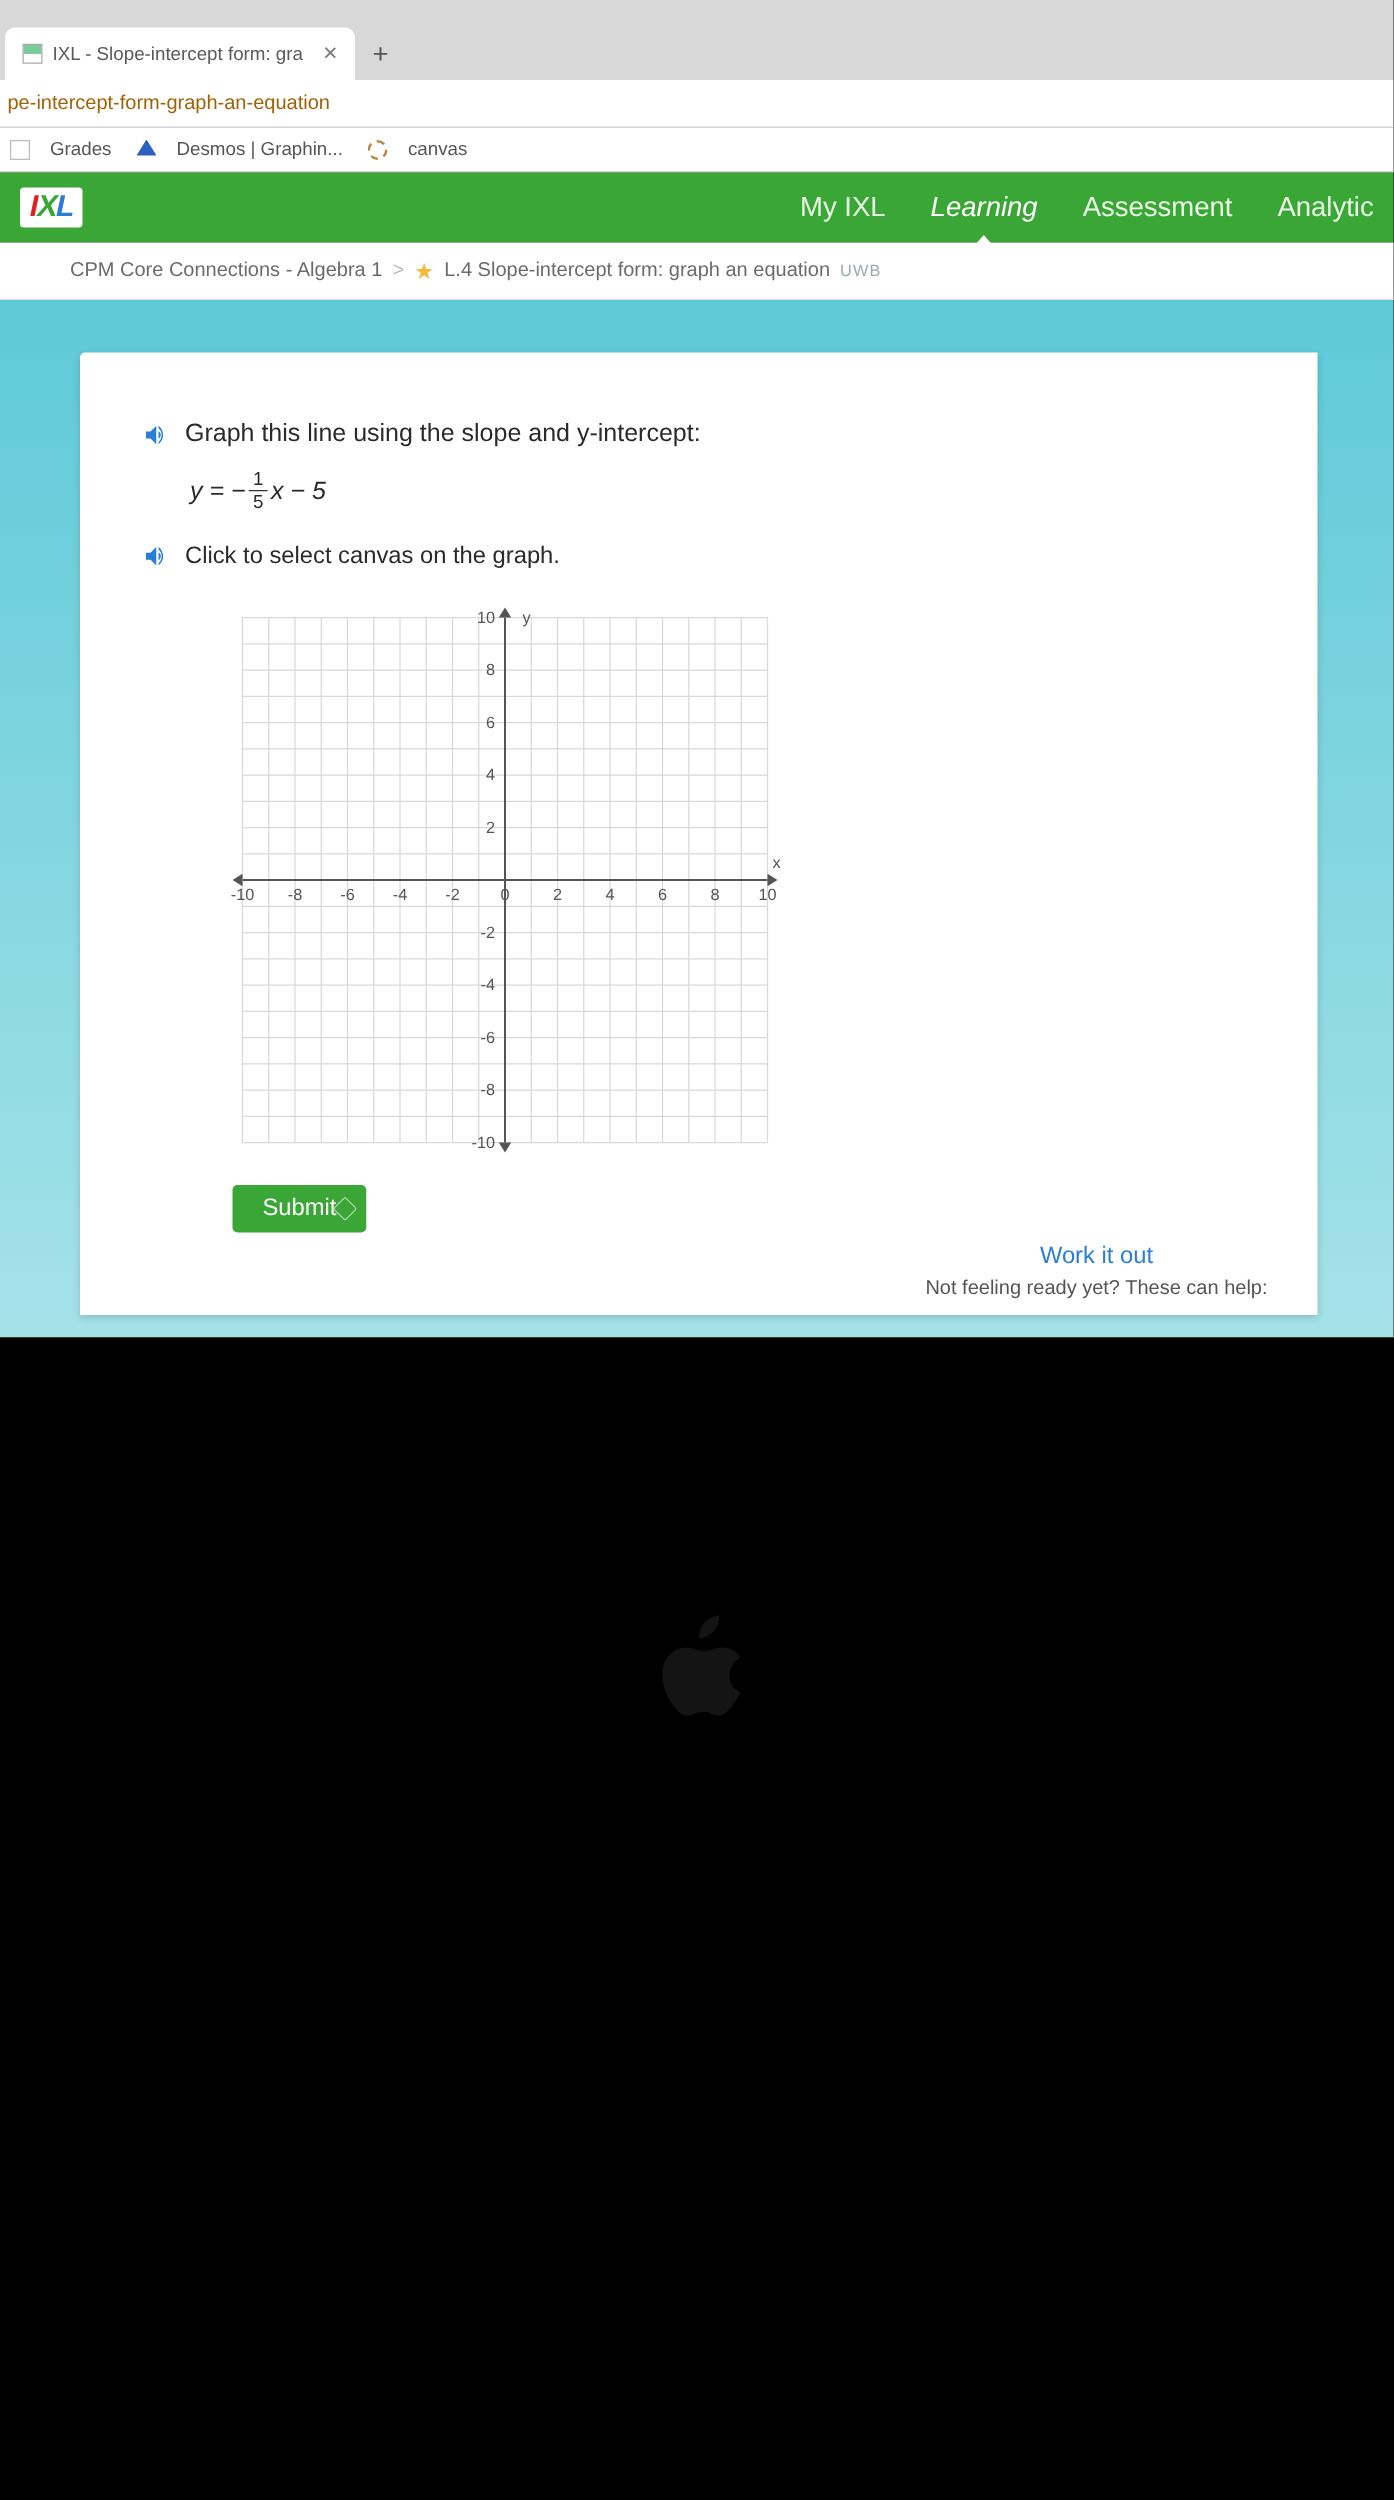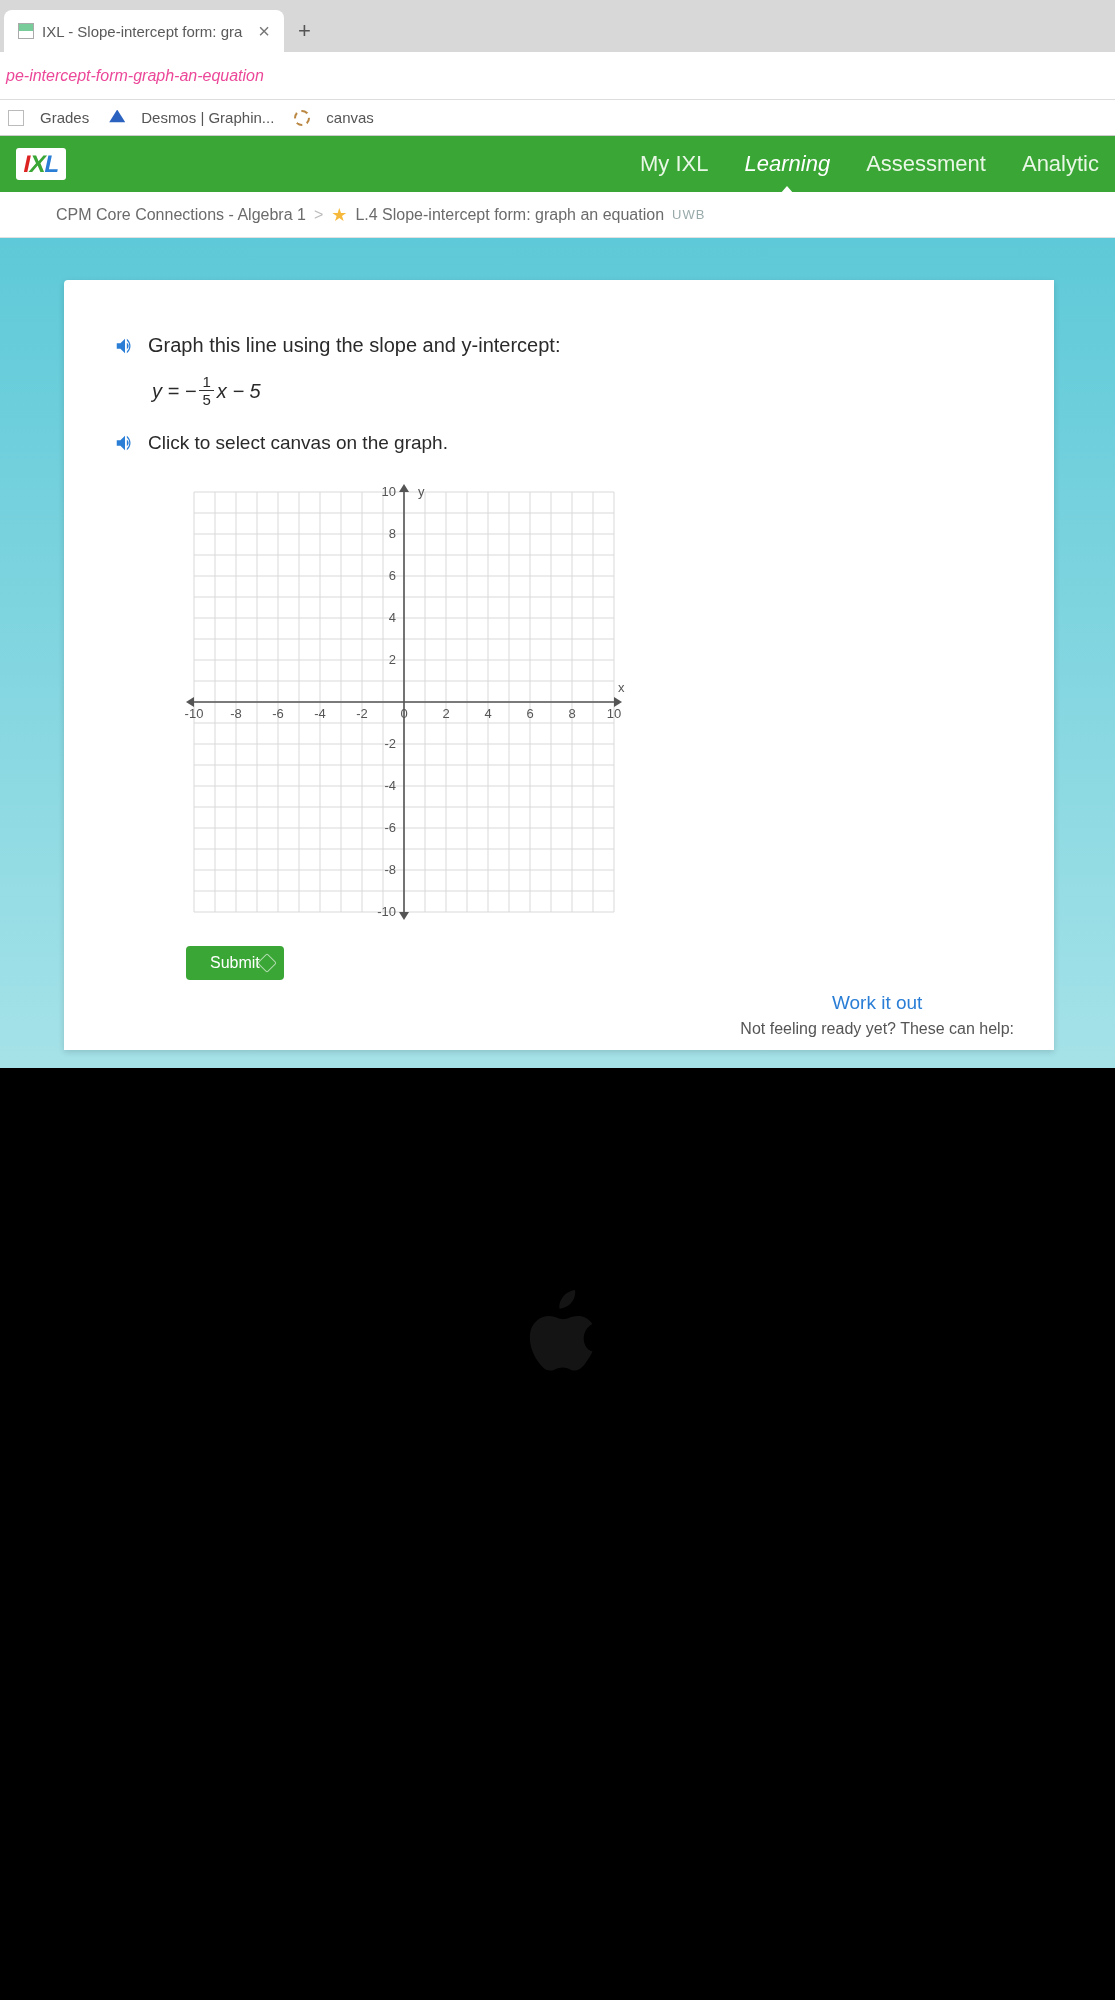--- a/index.html
+++ b/index.html
@@ -1,26 +1,26 @@
 <!DOCTYPE html>
 <html><head>
 <meta charset="utf-8">
 <style>
 * { margin: 0; padding: 0; box-sizing: border-box; font-family: Arial, Helvetica, sans-serif; }
 body { width: 1115px; background: #000; overflow: hidden; }
 
 
-.tab-strip { background: #d8d8d8; height: 52px; display: flex; align-items: flex-end; padding-left: 4px; }
+.tab-strip { background: #d8d8d8; height: 64px; display: flex; align-items: flex-end; padding-left: 4px; }
 .tab { background: #fff; height: 42px; display: flex; align-items: center; padding: 0 14px; border-radius: 8px 8px 0 0; font-size: 15px; color: #5a5a5a; min-width: 280px; gap: 8px; }
 .tab-favicon { width: 16px; height: 16px; background: linear-gradient(to bottom, #7c9 50%, #fff 50%); border: 1px solid #aaa; }
 .tab-close { margin-left: auto; color: #777; font-weight: 300; font-size: 20px; cursor: pointer; }
 .new-tab { color: #555; font-size: 22px; padding: 0 14px 8px; cursor: pointer; }
 
 
-.url-bar { background: #fff; height: 48px; display: flex; align-items: center; padding-left: 6px; font-size: 16px; color: #ec4899; border-bottom: 1px solid #ddd; font-style: italic; }
+.url-bar { background: #fff; height: 38px; display: flex; align-items: center; padding-left: 6px; font-size: 16px; color: #a16207; border-bottom: 1px solid #ddd; }
 
 
 .bookmarks { background: #fff; height: 36px; display: flex; align-items: center; gap: 20px; padding-left: 8px; font-size: 15px; color: #555; border-bottom: 1px solid #ccc; }
 .bookmark { display: flex; align-items: center; gap: 16px; cursor: pointer; }
 .bm-ico { width: 16px; height: 16px; }
 .bm-ico.grades { background: #fff; border: 1px solid #bbb; }
 .bm-ico.desmos { background: #2b62c0; clip-path: polygon(50% 0, 100% 80%, 0 80%); }
 .bm-ico.canvas { border: 2px dashed #b84; border-radius: 50%; }
 
 
@@ -52,21 +52,21 @@
 .frac { display: inline-flex; flex-direction: column; align-items: center; font-size: 15px; font-style: normal; line-height: 1; margin: 0 3px; position: relative; top: -1px; }
 .frac .num { border-bottom: 1px solid #333; padding: 0 3px 1px; }
 .frac .den { padding-top: 1px; }
 
 .sub-line { display: flex; align-items: center; gap: 12px; font-size: 19px; color: #2a2a2a; margin-bottom: 18px; }
 
 
 .graph-wrap { margin-left: 60px; width: 460px; height: 460px; position: relative; cursor: crosshair; }
 .graph-wrap svg { display: block; }
 
-.submit-btn { background: #3aa635; color: #fff; border: none; border-radius: 4px; padding: 8px 24px 8px 24px; font-size: 16px; cursor: pointer; margin-left: 72px; margin-top: 14px; position: relative; }
+.submit-btn { background: #3aa635; color: #fff; border: none; border-radius: 4px; padding: 8px 24px 8px 24px; font-size: 19px; cursor: pointer; margin-left: 72px; margin-top: 14px; position: relative; }
 .submit-btn::after { content: ""; position: absolute; right: 10px; top: 50%; width: 12px; height: 12px; border: 1px solid #fff; border-radius: 2px; transform: translateY(-50%) rotate(45deg); opacity: 0.6; }
 
 .help-block { position: absolute; right: 40px; bottom: 12px; text-align: center; }
 .help-title { color: #2a7ed6; font-size: 19px; margin-bottom: 6px; cursor: pointer; }
 .help-sub { color: #555; font-size: 16px; }
 
 
 .bezel { height: 960px; background: #000; position: relative; }
 .apple { position: absolute; left: 50%; top: 220px; transform: translateX(-50%); width: 90px; height: 100px; opacity: 0.08; }
 .apple svg { fill: #fff; }

